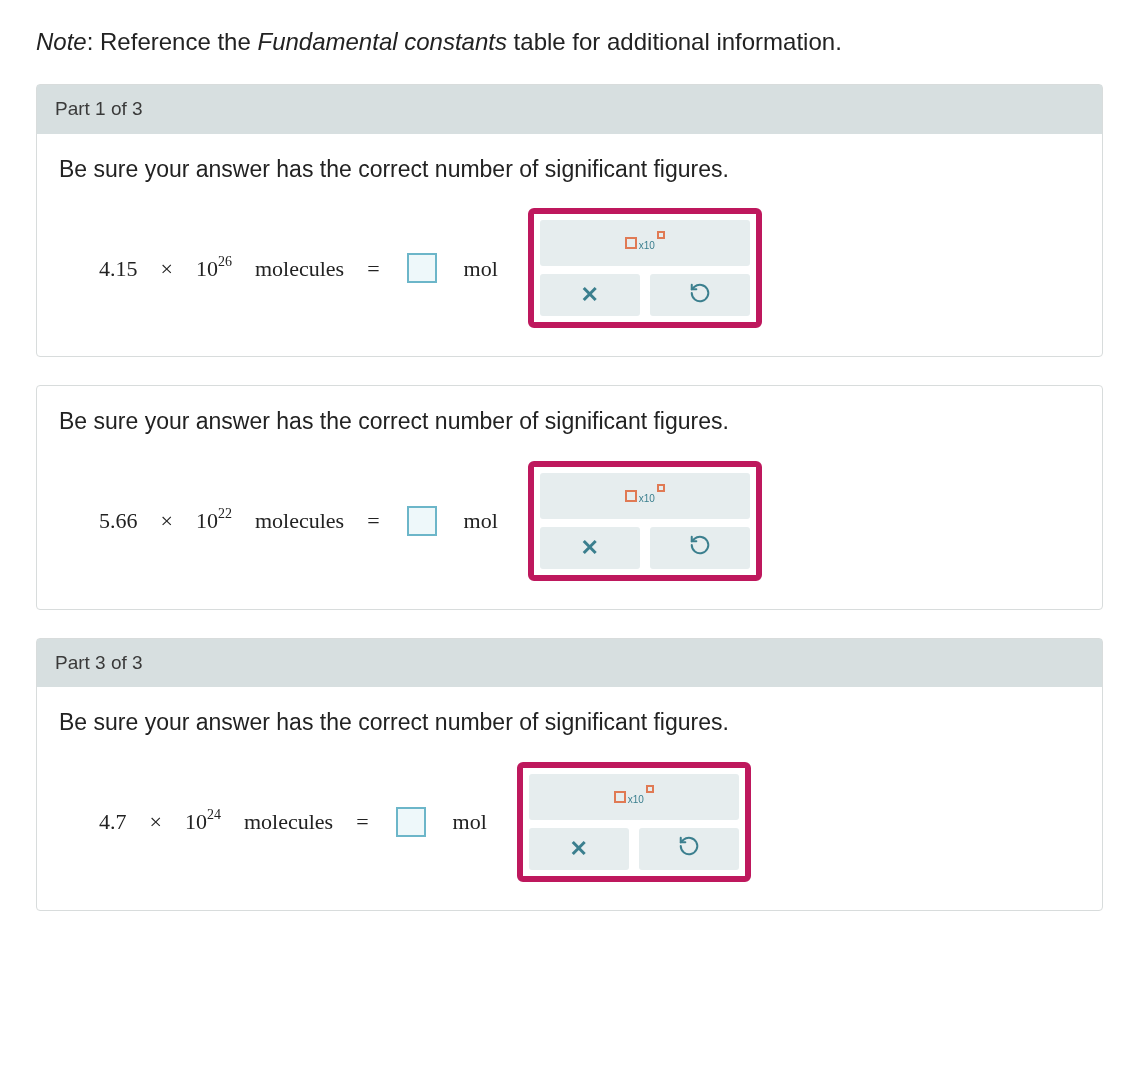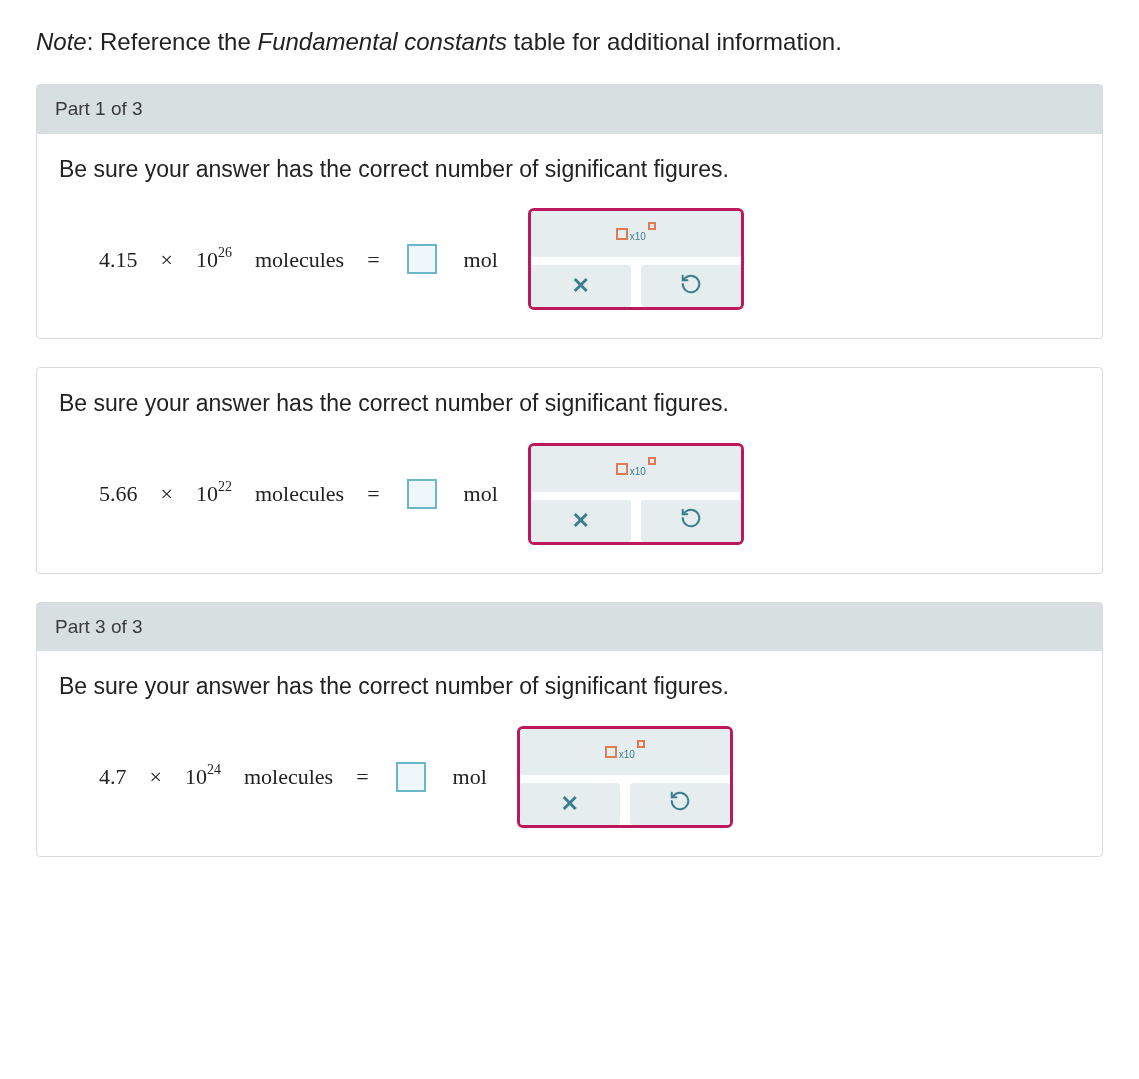--- a/index.html
+++ b/index.html
@@ -46,22 +46,23 @@
   .ans-box {
     display: inline-block;
     width: 30px;
     height: 30px;
     border: 2px solid #6cb6c9;
     background: #eef8fa;
     vertical-align: middle;
     margin: 0 4px;
   }
   .tool-panel {
-    border: 3px solid #be185d;
+    border: 6px solid #be185d;
     border-radius: 6px;
+    padding: 6px;
     display: inline-block;
   }
   .tool-row {
     display: flex;
     gap: 10px;
     justify-content: center;
   }
   .tool-row + .tool-row { margin-top: 8px; }
   .tool-btn {
     width: 100px;

